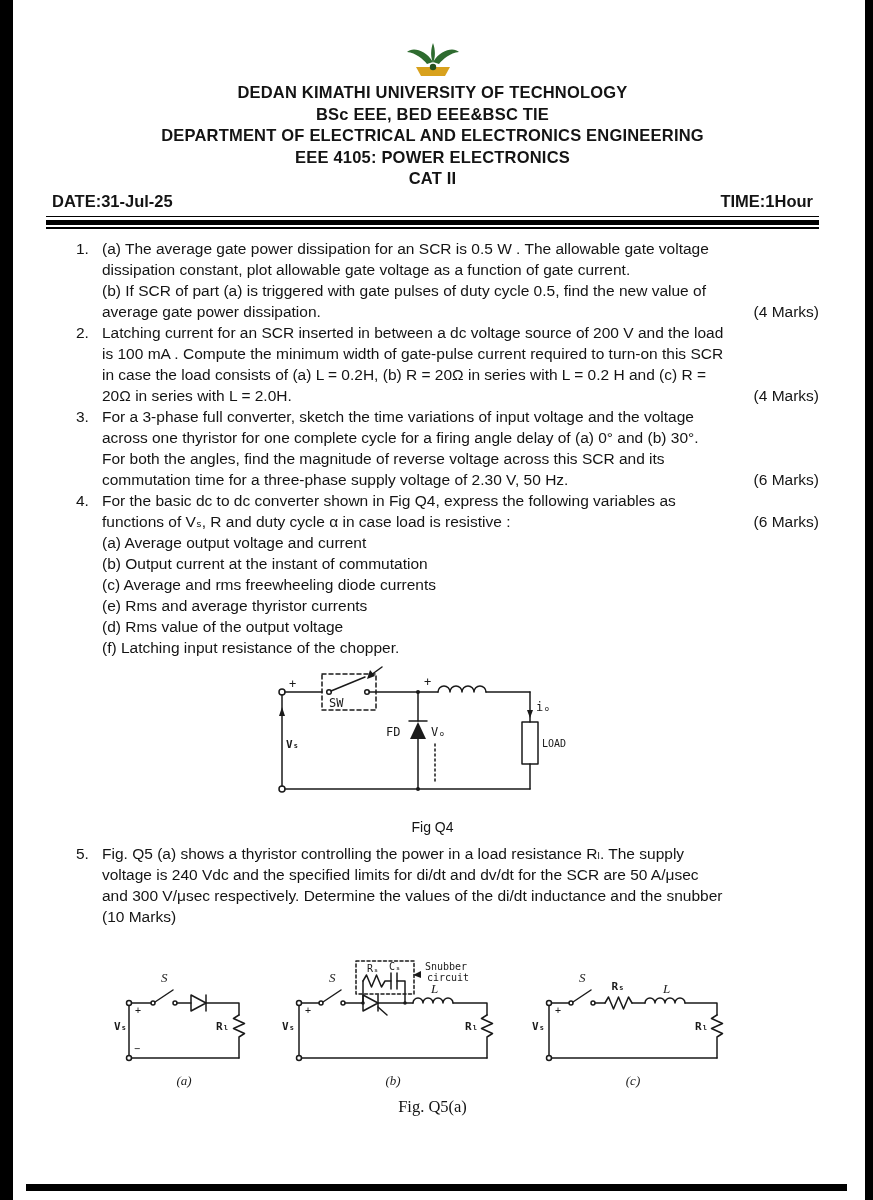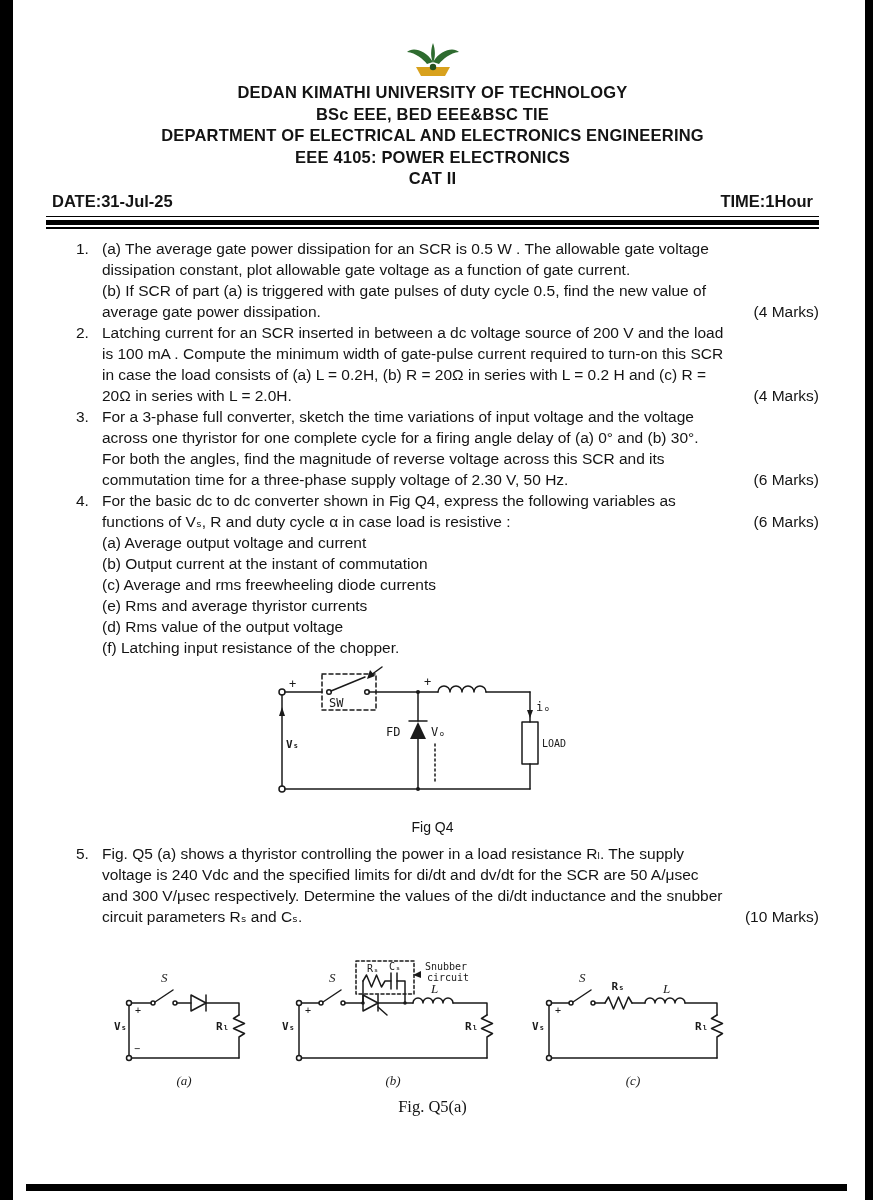--- a/index.html
+++ b/index.html
@@ -183,21 +183,20 @@
     </div>
     <div class="fig-caption">Fig Q4</div>
 
     <div class="q">
       <span class="qnum">5.</span>
       <div class="qbody">
         <div>Fig. Q5 (a) shows a thyristor controlling the power in a load resistance Rₗ. The supply</div>
         <div>voltage is 240 Vdc and the specified limits for di/dt and dv/dt for the SCR are 50 A/μsec</div>
         <div>and 300 V/μsec respectively. Determine the values of the di/dt inductance and the snubber</div>
         <div class="line-with-marks">
-          <span>circuit parameters Rₛ and Cₛ.</span>
           <span class="marks">(10 Marks)</span>
         </div>
       </div>
     </div>
 
     <div class="fig">
       <svg width="640" height="160" viewBox="0 0 640 160">
 
         <g>
           <circle class="circ" cx="16" cy="70" r="2.5"></circle>

